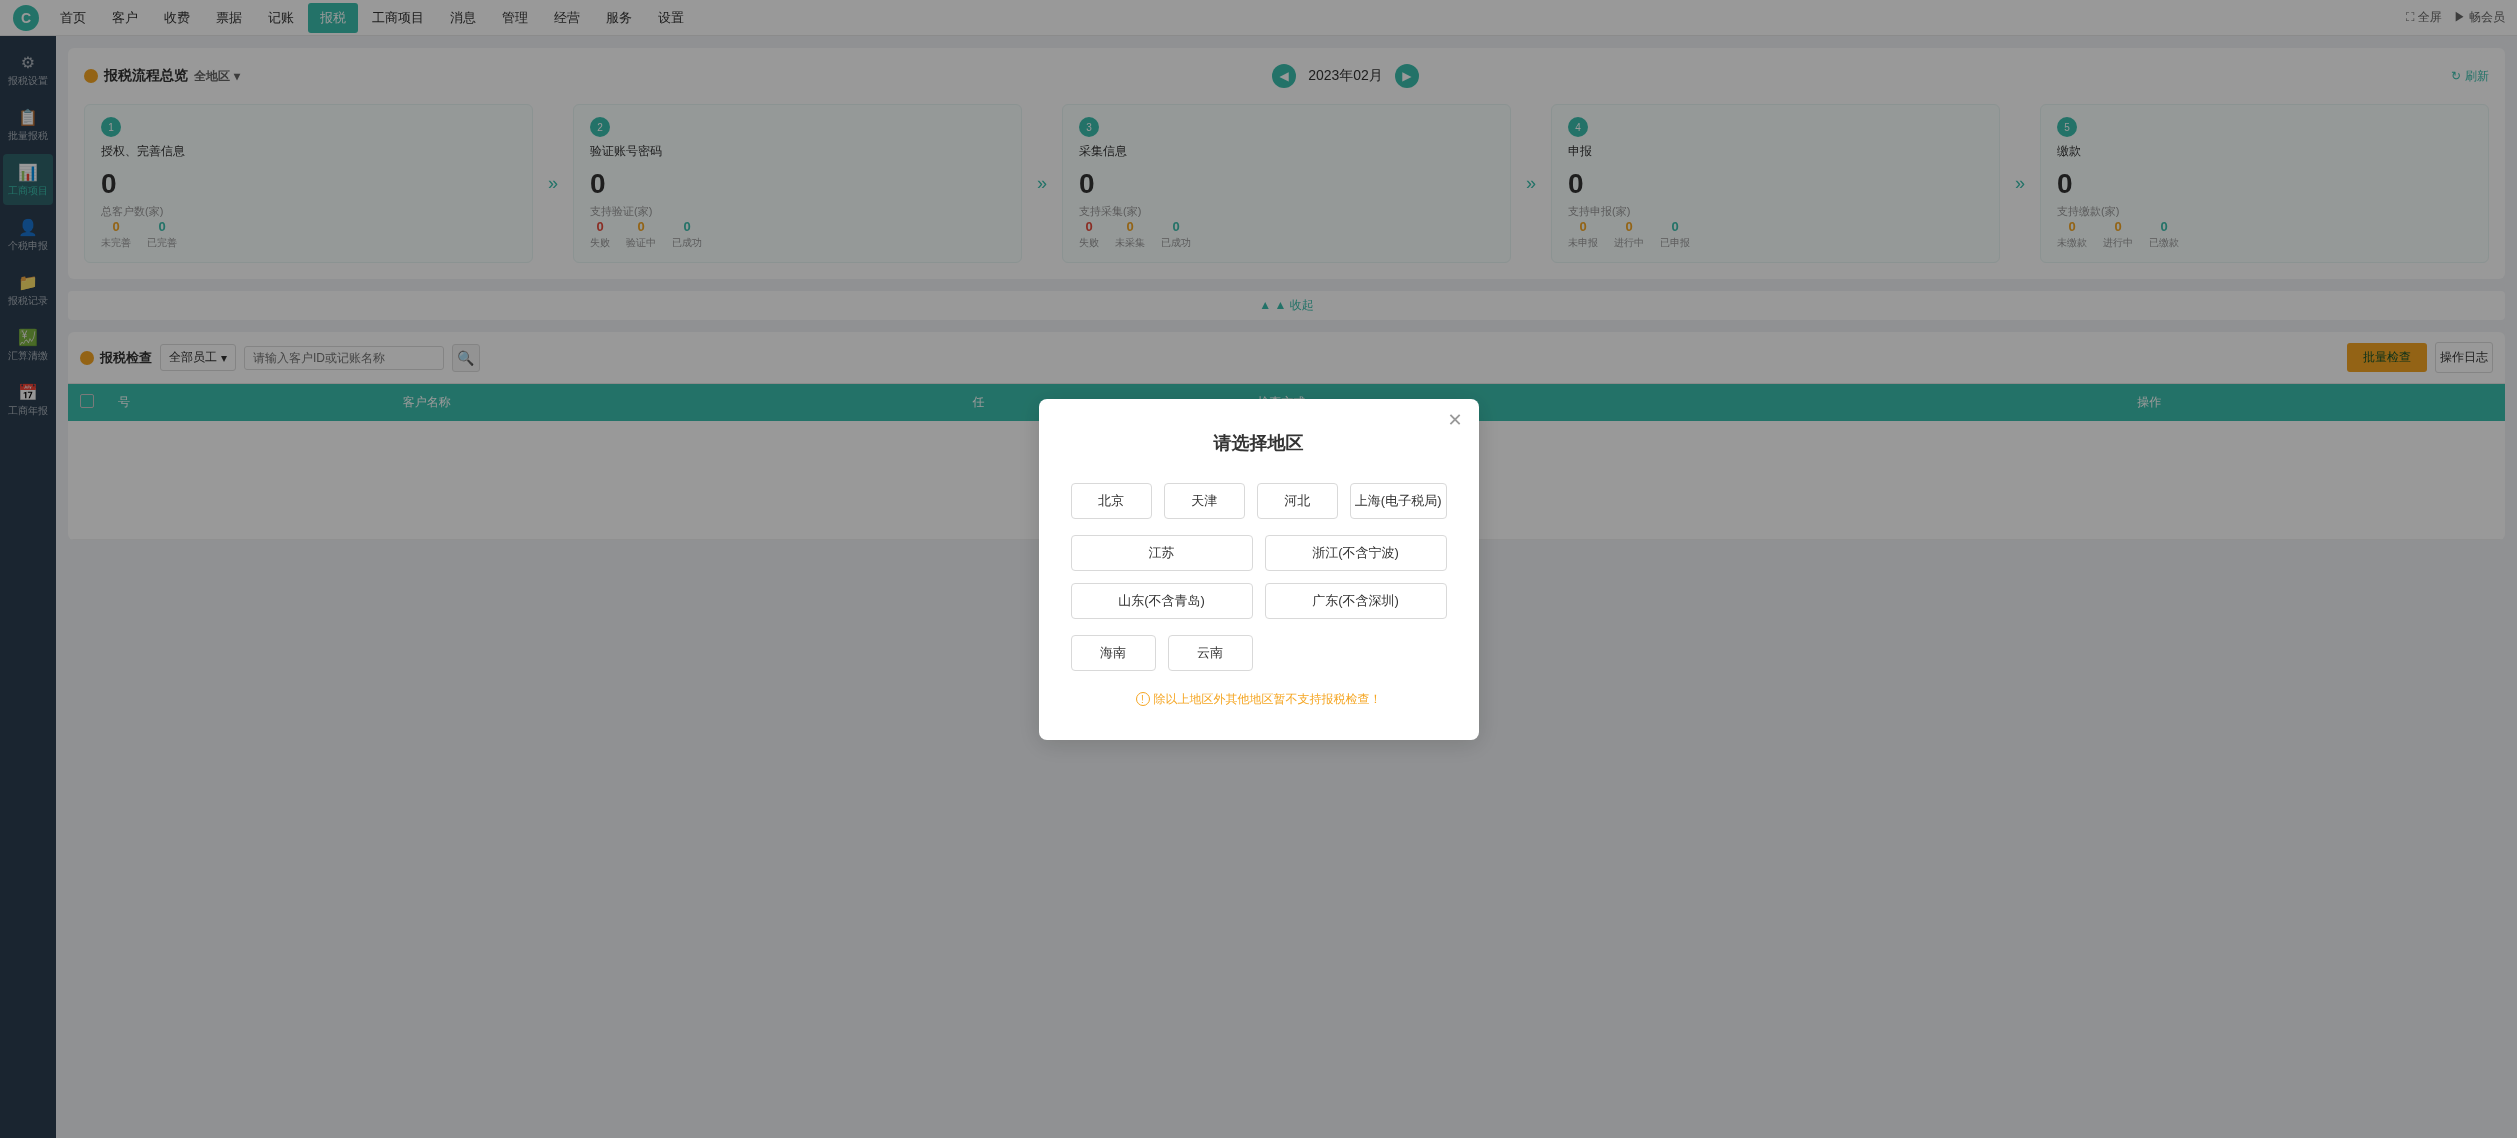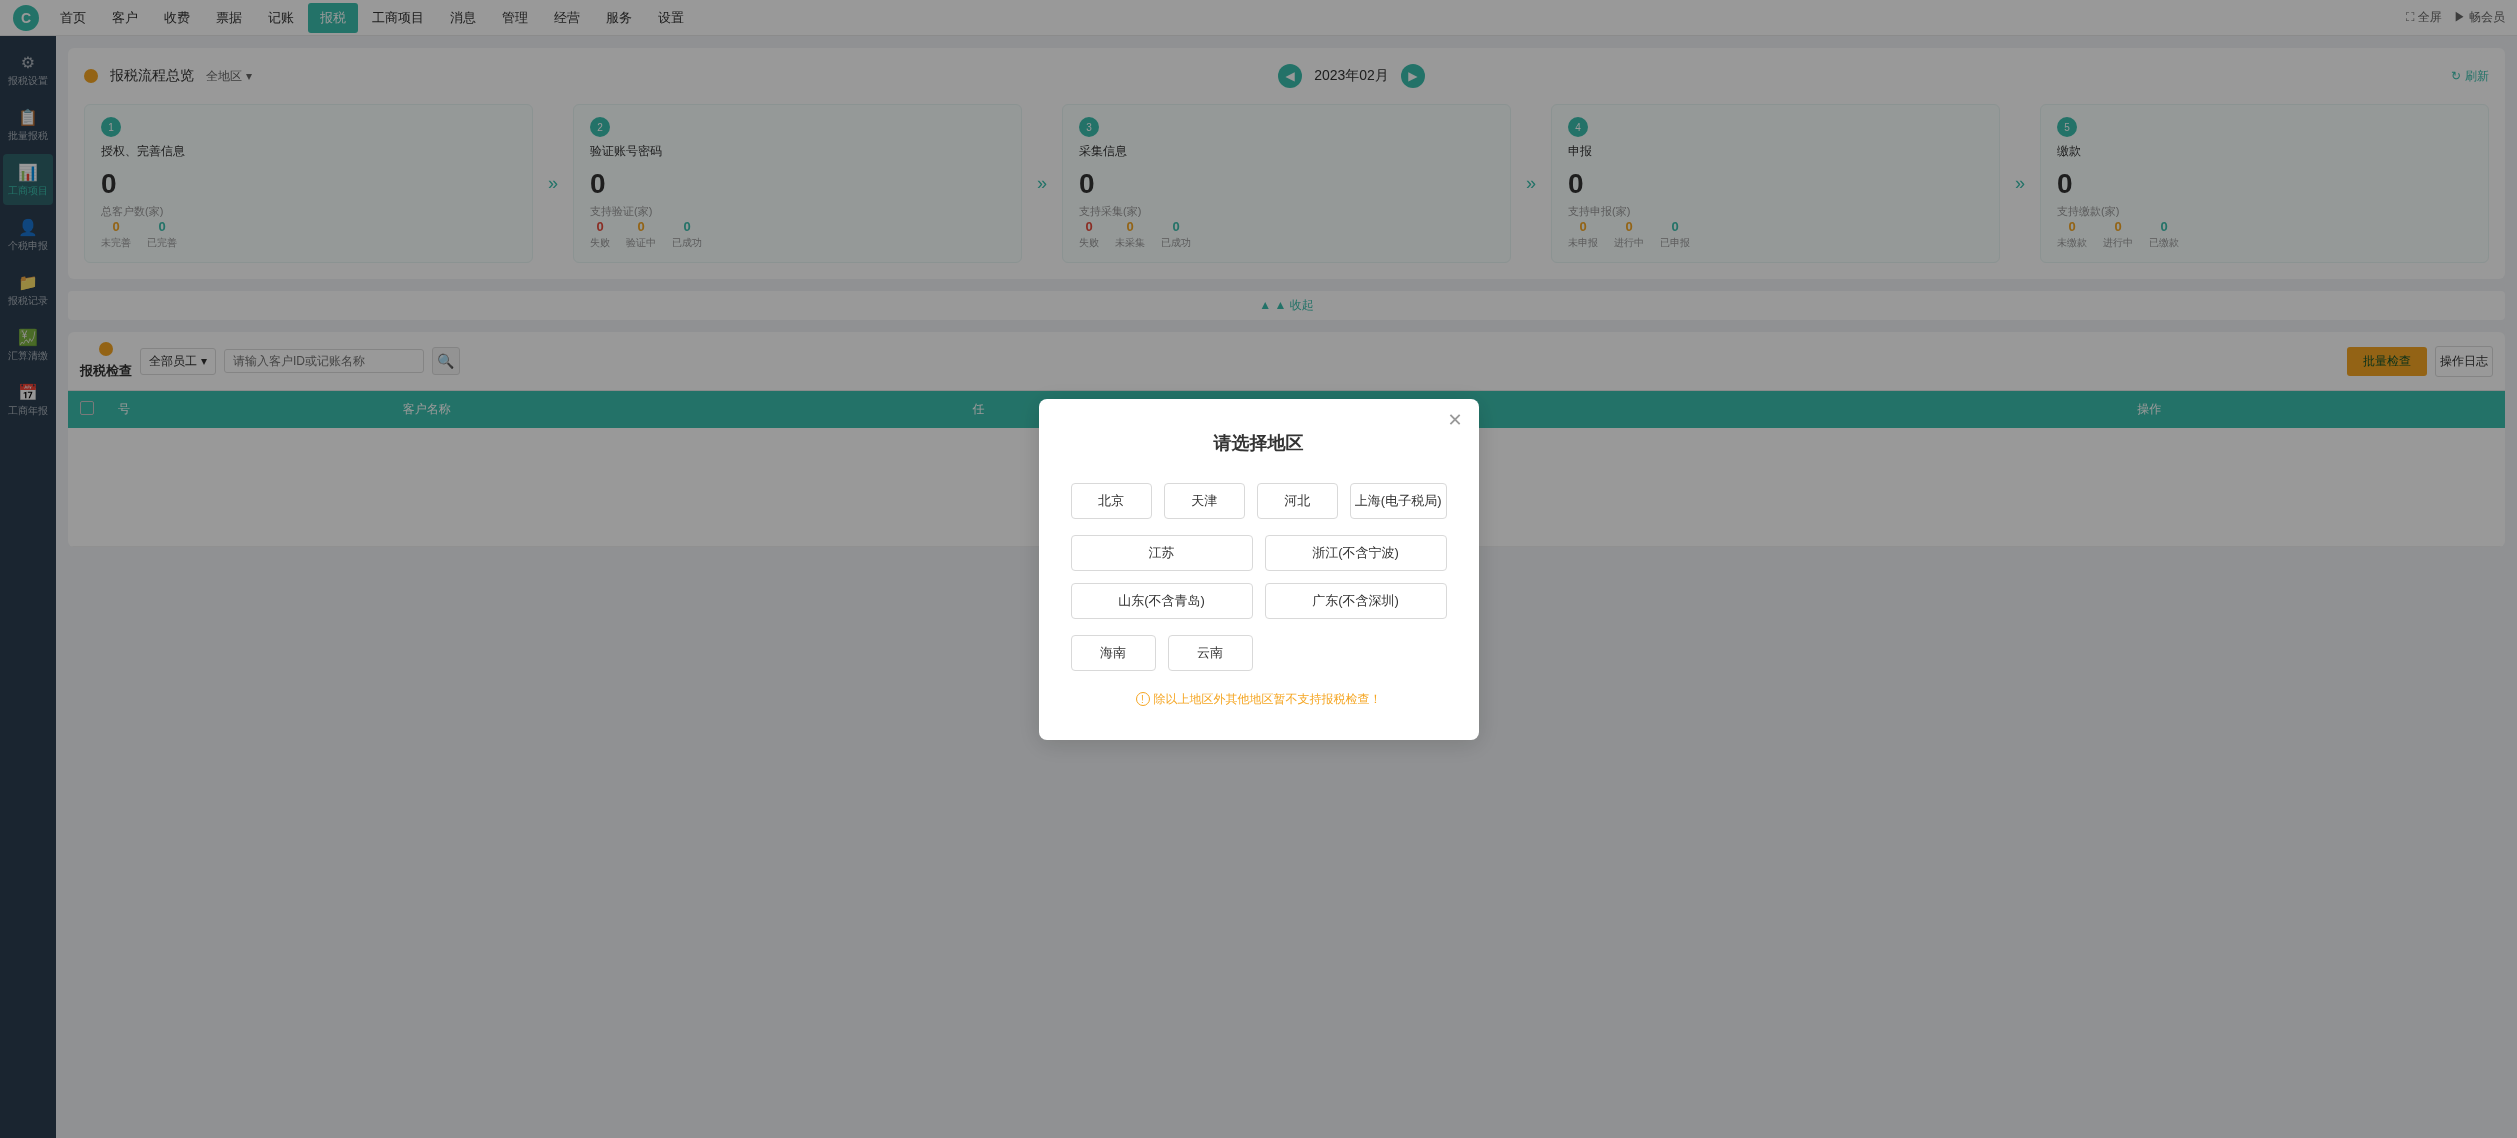--- a/index.html
+++ b/index.html
@@ -89,25 +89,25 @@
 
     
     .main-content {
       flex: 1;
       overflow-y: auto;
       background: #f0f2f5;
       padding: 12px;
     }
     .section-title {
       font-size: 14px;
-      font-weight: normal;
+      font-weight: bold;
       color: #333;
       display: flex;
       align-items: center;
-      gap: 12px;
+      gap: 6px;
     }
     .section-title-icon {
       width: 14px;
       height: 14px;
       background: #f5a623;
       border-radius: 50%;
       display: inline-block;
     }
     .region-selector {
       display: flex;
@@ -234,21 +234,20 @@
       padding: 10px 12px;
       border-bottom: 1px solid #e8e8e8;
     }
     .tax-check-title {
       font-size: 13px;
       font-weight: bold;
       color: #333;
       display: flex;
       align-items: center;
       gap: 6px;
-      flex-direction: column;
     }
     .filter-group {
       display: flex;
       align-items: center;
       gap: 8px;
     }
     .filter-select {
       border: 1px solid #ddd;
       border-radius: 3px;
       padding: 4px 8px;

